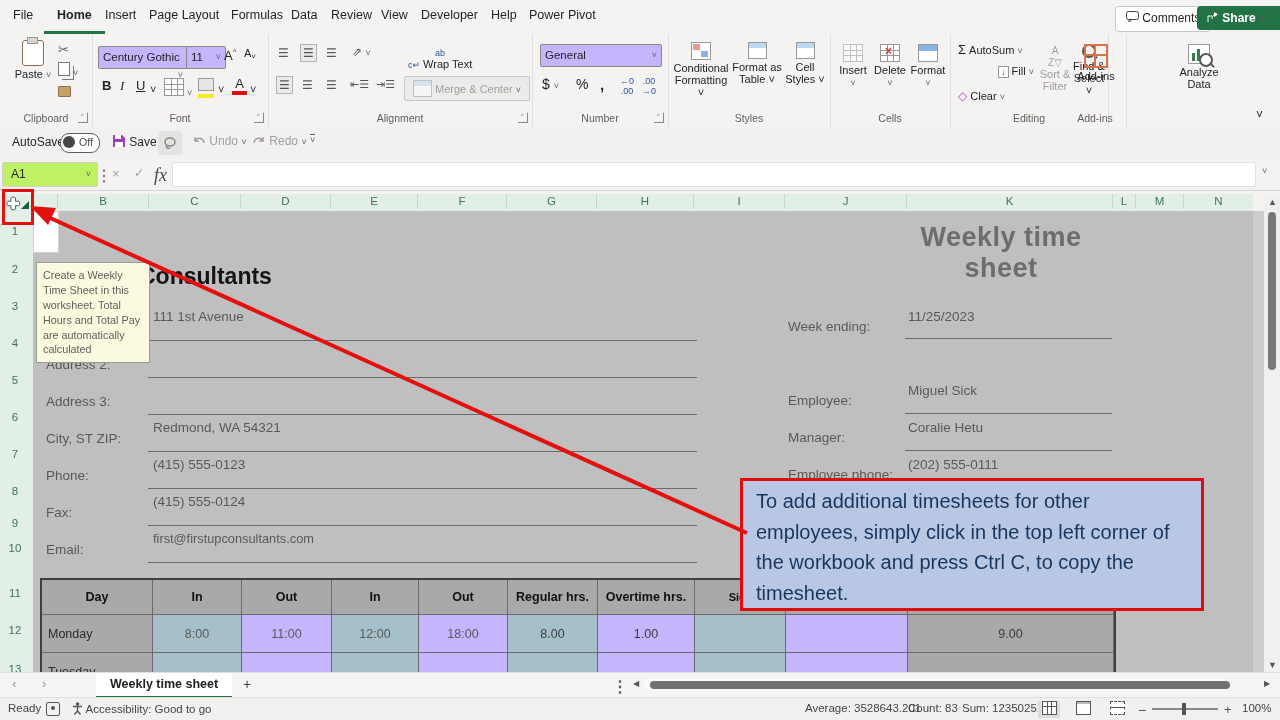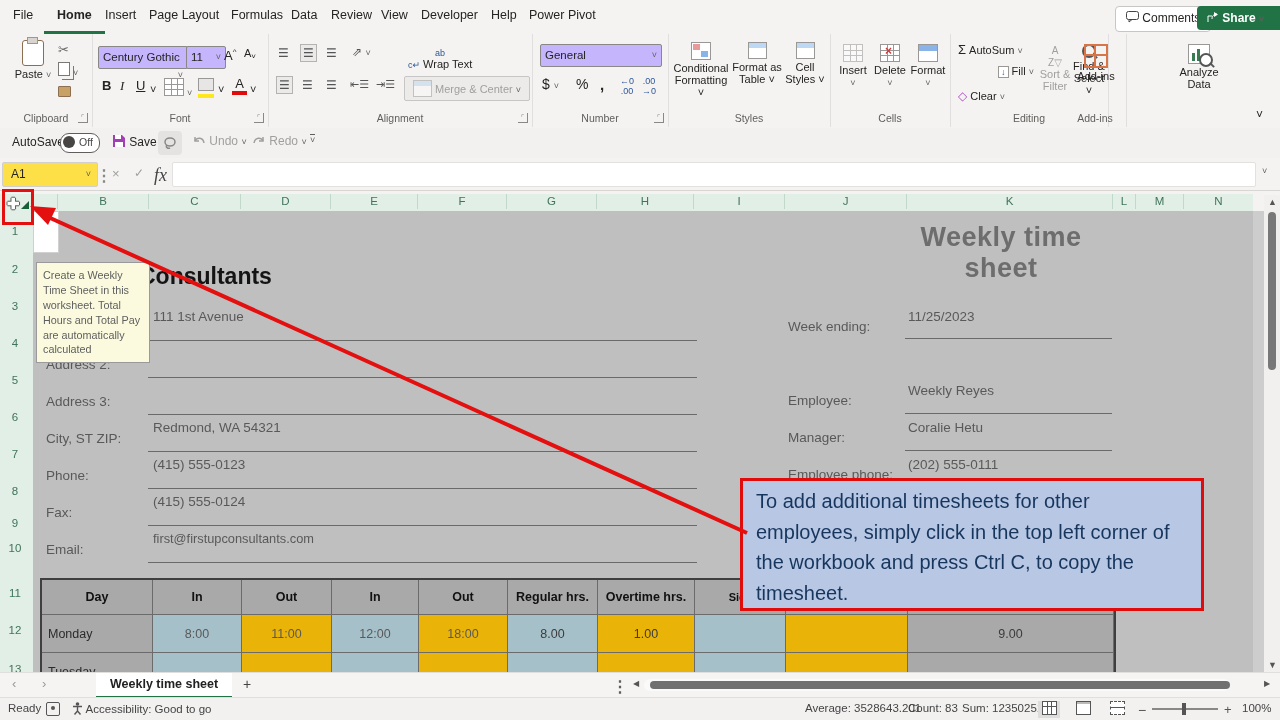--- a/index.html
+++ b/index.html
@@ -30,21 +30,21 @@
      linear-gradient(#9a9896,#9a9896) 0 10px/100% 1px no-repeat,
      linear-gradient(#9a9896,#9a9896) 6px 0/1px 100% no-repeat,
      linear-gradient(#9a9896,#9a9896) 12px 0/1px 100% no-repeat,#fff;}
   
   .qat{position:absolute;left:0;top:128px;width:1280px;height:30px;background:#f3f1f0;border-bottom:1px solid #e1dfdd;font-size:12px;}
   .toggle{position:absolute;left:60px;top:5px;width:38px;height:18px;border:1px solid #605e5c;border-radius:9px;background:#fff;}
   .knob{position:absolute;left:2px;top:2px;width:12px;height:12px;border-radius:50%;background:#484644;}
   .offtxt{position:absolute;left:18px;top:2px;font-size:10.5px;color:#484644;}
   
   .fbar{position:absolute;left:0;top:158px;width:1280px;height:32px;background:#f5f3f2;border-bottom:1px solid #d8d6d4;}
-  .namebox{position:absolute;left:2px;top:4px;width:86px;height:23px;background:#fde047;border:1px solid #d1cfce;border-radius:2px;font-size:12px;line-height:23px;padding-left:8px;}
+  .namebox{position:absolute;left:2px;top:4px;width:86px;height:23px;background:#bef264;border:1px solid #d1cfce;border-radius:2px;font-size:12px;line-height:23px;padding-left:8px;}
   .finput{position:absolute;left:172px;top:4px;width:1082px;height:23px;background:#fff;border:1px solid #e3e1e0;border-radius:2px;}
   
   .colheads{position:absolute;left:0;top:194px;width:1253px;height:17px;background:#e1efe6;border-bottom:2px solid #1e7145;display:flex;}
   .colcell{height:15px;line-height:15px;text-align:center;font-size:11.5px;color:#41745a;border-left:1px solid #c0d9cb;box-sizing:border-box;}
   .rowheads{position:absolute;left:0;top:211px;width:33px;height:461px;background:#e1efe6;border-right:1px solid #1e7145;}
   .rowcell{position:absolute;left:0;width:30px;text-align:center;font-size:11.5px;color:#41745a;}
   
   .sheet{position:absolute;left:33px;top:211px;width:1220px;height:461px;background:#bfbfbf;overflow:hidden;}
   .rightgap{position:absolute;left:1253px;top:211px;width:11px;height:461px;background:#cdcdcd;}
   .lbl{position:absolute;font-size:13.5px;color:#595959;}
@@ -56,21 +56,21 @@
            font-size:10.8px;line-height:1.38;color:#5f5f5f;padding:5px 6px;z-index:5;}
   
   .ts{position:absolute;left:7px;top:367px;display:grid;
       grid-template-columns:111px 89px 90px 87px 89px 90px 97px 91px 122px 206px;
       grid-template-rows:35px 38px 38px;border:2px solid #3f3f3f;}
   .ts>div{border-right:1px solid #6b6b6b;border-bottom:1px solid #6b6b6b;box-sizing:border-box;
           display:flex;align-items:center;justify-content:center;font-size:12.5px;}
   .th{background:#a9a9a9;font-weight:bold;color:#111;}
   .day{background:#a9a9a9;justify-content:flex-start !important;padding-left:6px;color:#2b2b2b;}
   .teal{background:#a5c0c9;color:#595959;}
-  .tan{background:#eab308;color:#595959;}
+  .tan{background:#c4b5fd;color:#595959;}
   .tot{background:#a9a9a9;color:#3c3c3c;}
   
   .callout{position:absolute;left:740px;top:478px;width:464px;height:133px;background:#b7c7e4;
            border:3px solid #e00b0b;box-sizing:border-box;z-index:6;
            font-size:20px;line-height:30.5px;color:#17365d;padding:5px 13px;}
   .arrowsvg{position:absolute;left:0;top:0;z-index:7;pointer-events:none;}
   .cornerbox{position:absolute;left:2px;top:189px;width:26px;height:30px;border:3px solid #e40f0f;z-index:8;background:transparent;}
   .cursorcross{position:absolute;left:7px;top:195px;z-index:9;color:#fff;font-size:15px;font-weight:bold;
                text-shadow:-1px 0 #555,1px 0 #555,0 -1px #555,0 1px #555;}
   .cornertri{position:absolute;left:21px;top:201px;width:0;height:0;border-left:8px solid transparent;border-bottom:8px solid #16613a;z-index:8;}
@@ -344,21 +344,21 @@
     <div class="ul" style="left:115px;top:277px;width:549px"></div>
     <div class="ul" style="left:115px;top:314px;width:549px"></div>
     <div class="ul" style="left:115px;top:351px;width:549px"></div>
 
     <div class="lbl" style="left:755px;top:108px">Week ending:</div>
     <div class="lbl" style="left:755px;top:182px">Employee:</div>
     <div class="lbl" style="left:755px;top:219px">Manager:</div>
     <div class="lbl" style="left:755px;top:256px">Employee phone:</div>
 
     <div class="val" style="left:875px;top:98px">11/25/2023</div>
-    <div class="val" style="left:875px;top:172px">Weekly Reyes</div>
+    <div class="val" style="left:875px;top:172px">Miguel Sick</div>
     <div class="val" style="left:875px;top:209px">Coralie Hetu</div>
     <div class="val" style="left:875px;top:246px">(202) 555-0111</div>
 
     <div class="ul" style="left:872px;top:127px;width:207px"></div>
     <div class="ul" style="left:872px;top:202px;width:207px"></div>
     <div class="ul" style="left:872px;top:239px;width:207px"></div>
     <div class="ul" style="left:872px;top:276px;width:207px"></div>
 
     <div class="tooltip">Create a Weekly Time Sheet in this worksheet. Total Hours and Total Pay are automatically calculated</div>
 

